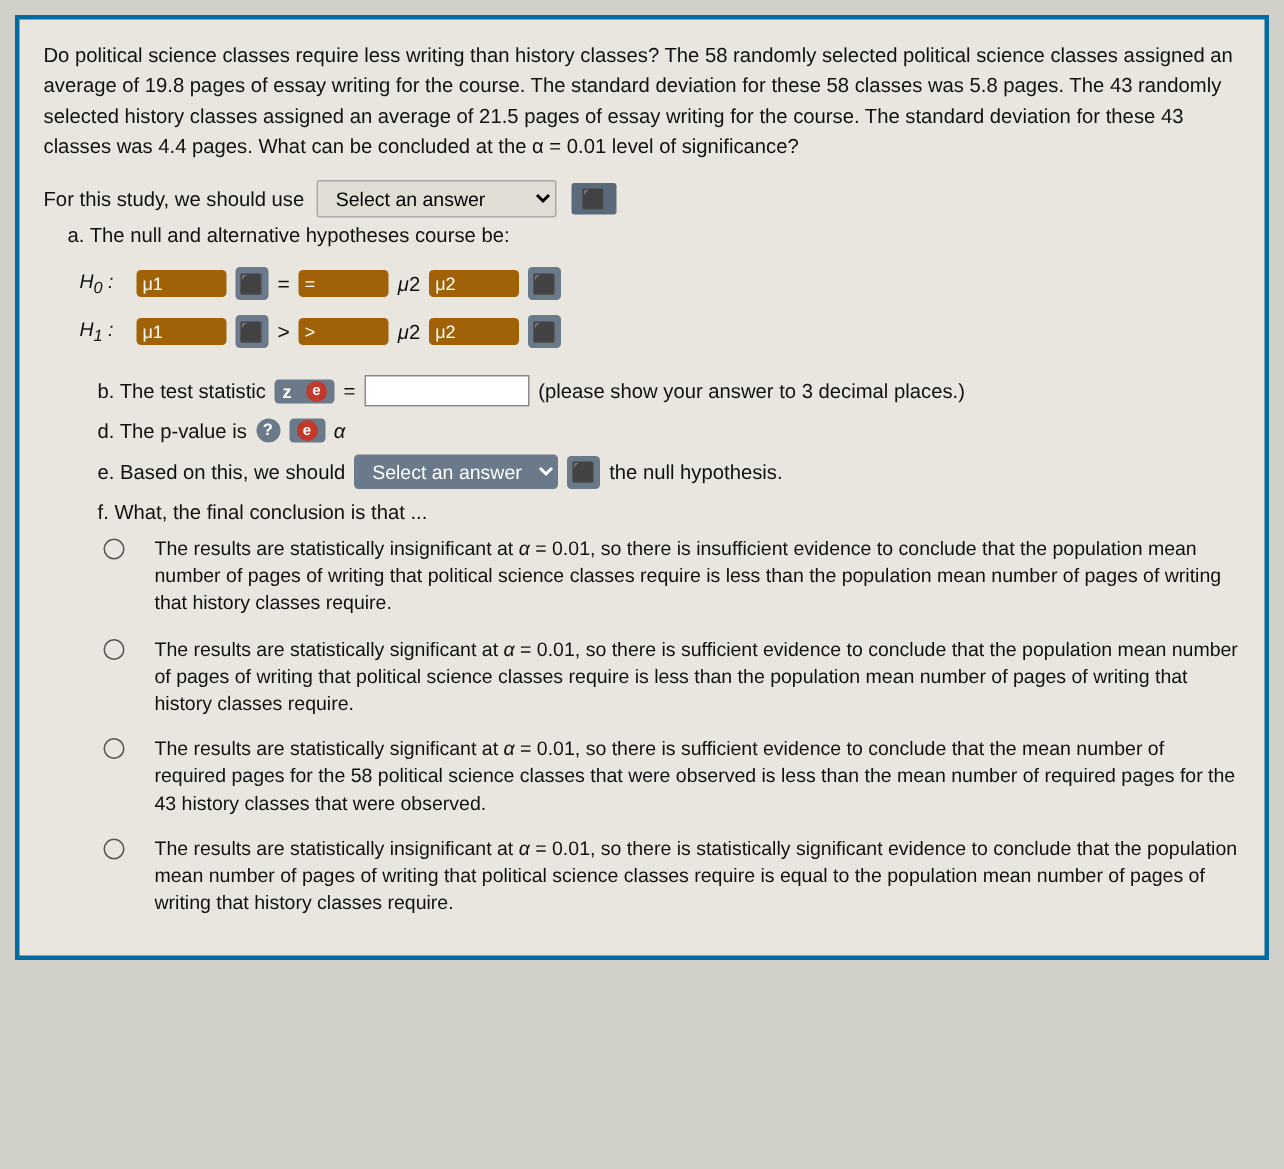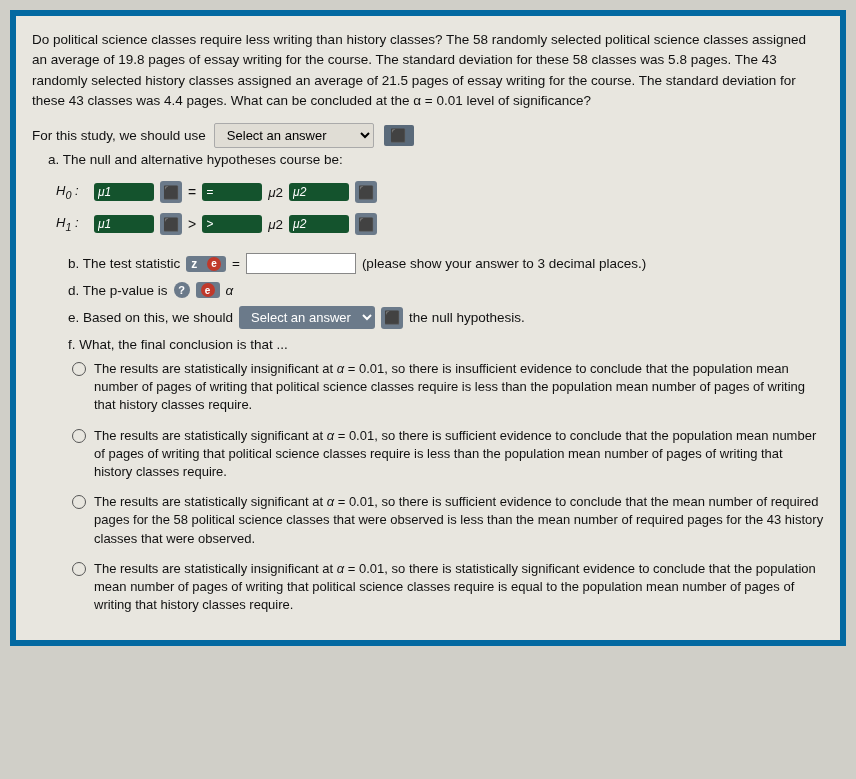--- a/index.html
+++ b/index.html
@@ -8,21 +8,21 @@
       font-size: 13.5px;
       background: #d0cfc8;
       padding: 10px;
       color: #111;
       width: 856px;
       min-height: 779px;
     }
     .main-container {
       background: #e8e6df;
       padding: 14px 16px;
-      border: 6px solid #0369a1;
+      border: 3px solid #0369a1;
     }
     .problem-text {
       line-height: 1.5;
       margin-bottom: 12px;
       font-size: 13.5px;
     }
     .study-row {
       display: flex;
       align-items: center;
       gap: 8px;
@@ -43,31 +43,30 @@
       align-items: center;
       gap: 6px;
       margin-bottom: 10px;
     }
     .hyp-label {
       font-style: italic;
       font-size: 13px;
       min-width: 32px;
     }
     .select-box {
-      background: #14532d;
+      background: #a16207;
       color: white;
       border: none;
       border-radius: 3px;
       padding: 2px 4px;
       font-size: 12px;
       cursor: pointer;
       appearance: none;
       -webkit-appearance: none;
       min-width: 60px;
-      font-style: italic;
     }
     .parts-area {
       margin-left: 24px;
     }
     .part-row {
       display: flex;
       align-items: center;
       gap: 6px;
       margin-bottom: 8px;
       font-size: 13.5px;
@@ -144,21 +143,21 @@
       cursor: pointer;
       margin-left: 2px;
     }
     .conclusions-area {
       margin-left: 40px;
       margin-top: 6px;
     }
     .radio-option {
       display: flex;
       align-items: flex-start;
-      gap: 8px;
+      gap: 20px;
       margin-bottom: 12px;
       font-size: 13px;
       line-height: 1.4;
     }
     .radio-circle {
       width: 14px;
       height: 14px;
       border-radius: 50%;
       border: 1.5px solid #555;
       flex-shrink: 0;

